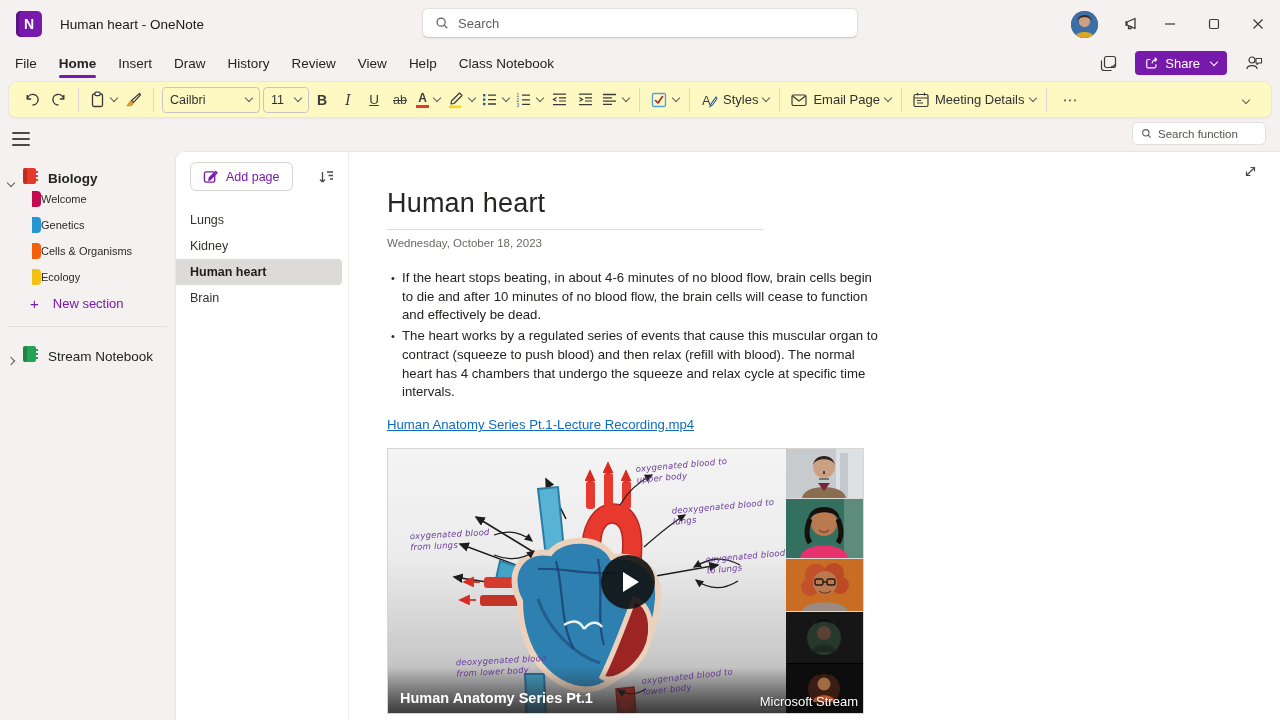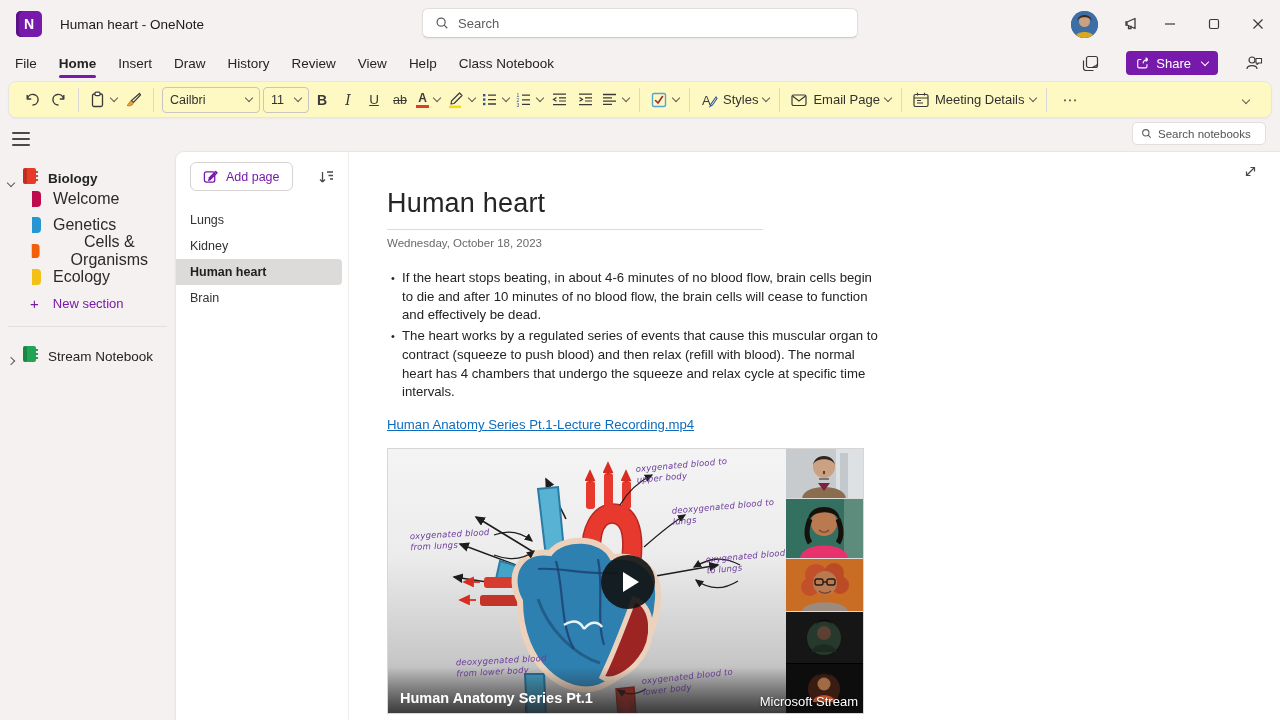--- a/index.html
+++ b/index.html
@@ -26,21 +26,21 @@
   .avatar { width:27px; height:27px; border-radius:50%; overflow:hidden; background:#3d6ea5; position:relative; margin-right:18px; cursor:pointer;}
   .winbtn { width:44px; height:48px; display:flex; align-items:center; justify-content:center; color:#3a3938; }
   .icbtn  { width:32px; height:32px; display:flex; align-items:center; justify-content:center; }
 
   
   .menubar { height:30px; display:flex; align-items:center; padding-left:4px; position:relative; }
   .menu-item { font-size:13.5px; padding:4px 11px; color:#242424; position:relative; cursor:pointer; }
   .menu-item.active { font-weight:bold; }
   .menu-item.active::after { content:""; position:absolute; left:11px; right:11px; bottom:-3px; height:3px;
                              border-radius:2px; background:#7719aa; }
-  .menu-right { position:absolute; right:10px; top:0; height:30px; display:flex; align-items:center; gap:20px; }
+  .menu-right { position:absolute; right:10px; top:0; height:30px; display:flex; align-items:center; gap:11px; }
   .share-btn { background:#7719aa; color:#fff; border:none; border-radius:4px; height:24px; padding:0 10px;
                display:flex; align-items:center; gap:6px; font-size:13px; font-family:inherit; cursor:pointer; }
   .share-btn .chev { border-color:#fff; margin-top:-2px; }
 
   
   .ribbon-wrap { padding:3px 8px 6px 8px; }
   .ribbon { background:#fef9c3; border:1px solid #e9e5e4; border-radius:8px; height:37px;
             display:flex; align-items:center; padding:0 10px; box-shadow:0 1px 2px rgba(0,0,0,.04); }
   .rbtn { height:28px; min-width:26px; border-radius:4px; display:flex; align-items:center; justify-content:center;
           padding:0 3px; cursor:pointer; color:#3b3a39; flex:0 0 auto; }
@@ -68,21 +68,21 @@
   .nb-search .ph { font-size:11.5px; color:#55534f; margin-left:6px; }
 
   .sidebar { position:absolute; left:0; top:36px; width:175px; bottom:0; padding-top:6px; }
   .nb-row { display:flex; align-items:flex-end; height:29px; padding-left:8px; cursor:pointer; }
   .nb-row .chev { margin:0 6px 0 0; }
   .nb-row .chev.right { transform:rotate(-45deg); }
   .nb-name { font-size:13.5px; font-weight:bold; margin-left:8px; }
   .sec-row { display:flex; align-items:center; height:26px; margin:0 8px 0 8px; padding-left:22px;
              border-radius:4px; cursor:pointer; }
   .sec-row.selected { background:#e2e0df; }
-  .sec-label { font-size:16px; margin-left:12px; color:#2b2a29;text-align:center; }
+  .sec-label { font-size:11px; color:#2b2a29;text-align:center; }
   .sec-row.selected .sec-label { font-weight:bold; color:#201f1e; }
   .newsec { display:flex; align-items:center; height:26px; padding-left:30px; cursor:pointer; }
   .newsec .plus { color:#7719aa; font-size:15px; }
   .newsec .lbl { color:#7719aa; font-size:13px; margin-left:14px; }
   .sb-div { height:1px; background:#e3dfde; margin:10px 8px 8px 8px; }
 
   .card { position:absolute; left:175px; top:36px; right:0; bottom:-6px; background:#fff;
           border:1px solid #e9e5e4; border-right:none; border-bottom:none; border-top-left-radius:9px;
           display:flex; box-shadow:0 1px 3px rgba(0,0,0,.04); }
 
@@ -367,21 +367,21 @@
       <i></i>
       <i></i>
       <i></i>
     </div>
 
   <div class="nb-search">
     <svg width="11" height="11" viewBox="0 0 16 16">
       <circle cx="7" cy="7" r="4.6" fill="none" stroke="#5f5d5b" stroke-width="1.6"></circle>
       <path d="M10.5 10.5 L14 14" stroke="#5f5d5b" stroke-width="1.6"></path>
     </svg>
-    <span class="ph">Search notebooks</span>
+    <span class="ph">Search function</span>
   </div>
 
   <div class="sidebar">
     <div class="nb-row">
       <i class="chev"></i>
       <svg width="20" height="20" viewBox="0 0 20 20">
         <rect x="3" y="2" width="13" height="16" rx="2" fill="#e83a2a"></rect>
         <rect x="3" y="2" width="4" height="16" rx="2" fill="#000" opacity=".18"></rect>
         <circle cx="17" cy="6" r="1.1" fill="#b22417"></circle>
           <circle cx="17" cy="10" r="1.1" fill="#b22417"></circle>

